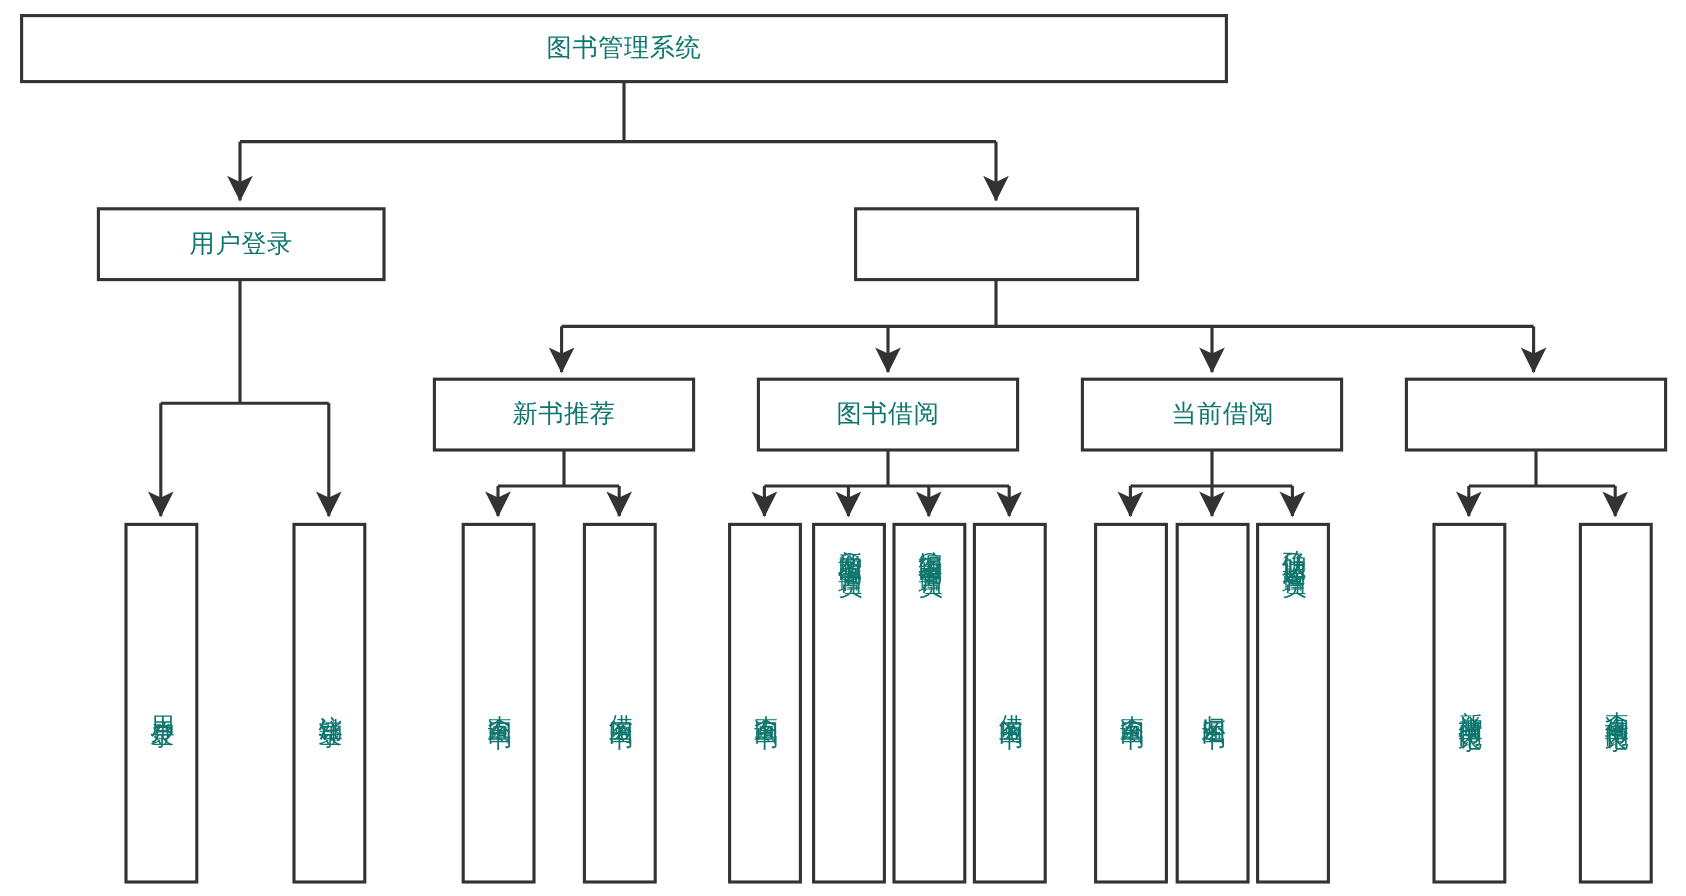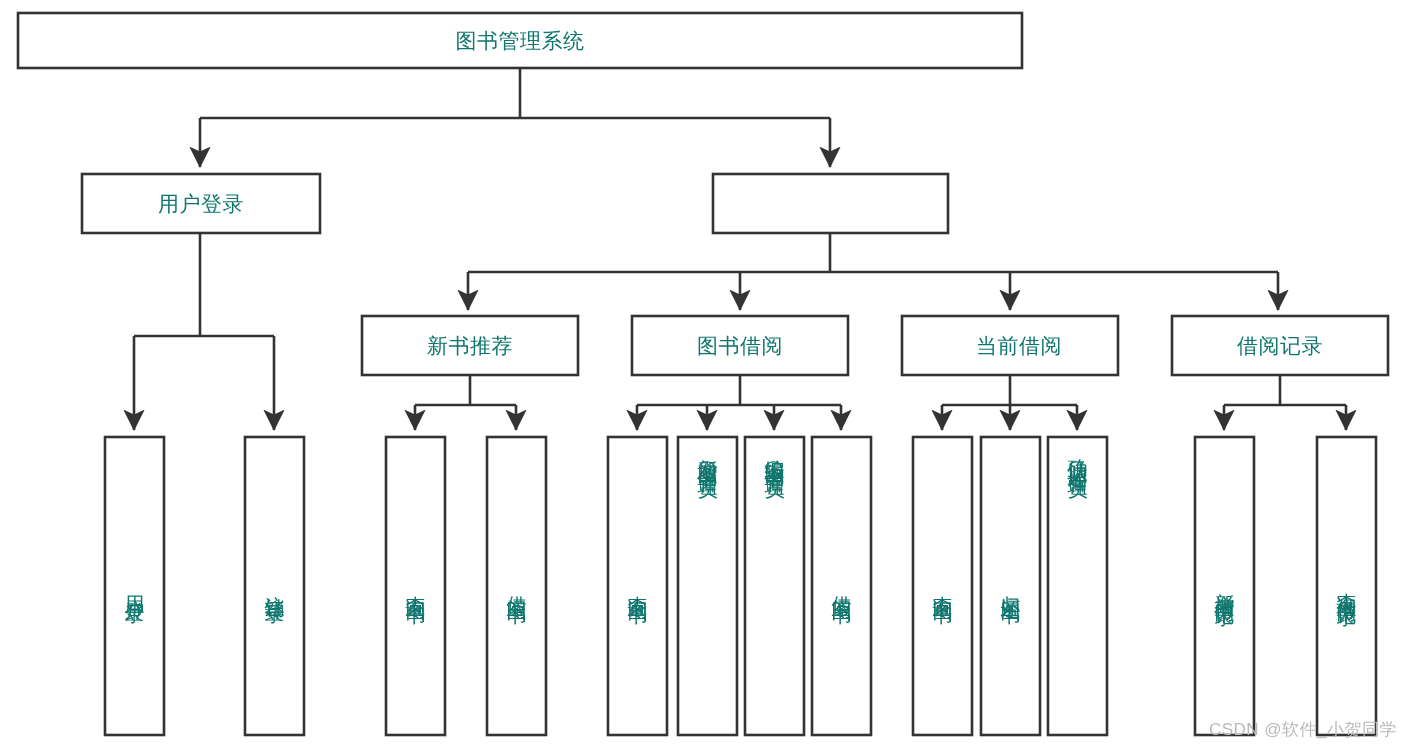--- a/index.html
+++ b/index.html
@@ -161,30 +161,28 @@
     <rect class="node-box" x="1317" y="437" width="59" height="298"></rect>
   </svg>
 
   <div class="node-label horizontal" style="left:18px; top:13px; width:1004px; height:55px;">图书管理系统</div>
 
   <div class="node-label horizontal" style="left:82px; top:174px; width:238px; height:59px;">用户登录</div>
 
   <div class="node-label horizontal" style="left:632px; top:316px; width:216px; height:59px;">图书借阅</div>
   <div class="node-label horizontal" style="left:362px; top:316px; width:216px; height:59px;">新书推荐</div>
   <div class="node-label horizontal" style="left:902px; top:316px; width:216px; height:59px;padding-left:18px;">当前借阅</div>
-  <div class="node-label horizontal" style="left:1172px; top:316px; width:216px; height:59px;">借阅记录</div>
 
   <div class="node-label vertical centered" style="left:105px; top:437px; width:59px; height:298px;">用户登录</div>
   <div class="node-label vertical centered" style="left:245px; top:437px; width:59px; height:298px;">注销登录</div>
   <div class="node-label vertical centered" style="left:386px; top:437px; width:59px; height:298px;">查询图书</div>
   <div class="node-label vertical centered" style="left:487px; top:437px; width:59px; height:298px;">借阅图书</div>
   <div class="node-label vertical centered" style="left:608px; top:437px; width:59px; height:298px;">查询图书</div>
   <div class="node-label vertical" style="left:678px; top:437px; width:59px; height:298px;">新增图书（管理员）</div>
   <div class="node-label vertical" style="left:745px; top:437px; width:59px; height:298px;">编辑图书（管理员）</div>
   <div class="node-label vertical centered" style="left:812px; top:437px; width:59px; height:298px;">借阅图书</div>
   <div class="node-label vertical centered" style="left:913px; top:437px; width:59px; height:298px;">查询图书</div>
   <div class="node-label vertical centered" style="left:981px; top:437px; width:59px; height:298px;">归还图书</div>
   <div class="node-label vertical" style="left:1048px; top:437px; width:59px; height:298px;">确认归还（管理员）</div>
   <div class="node-label vertical centered" style="left:1195px; top:437px; width:59px; height:298px;">新增借阅记录</div>
   <div class="node-label vertical centered" style="left:1317px; top:437px; width:59px; height:298px;">查询借阅记录</div>
 
-  <div id="watermark">CSDN @软件_小贺同学</div>
 </div>
 
 </body></html>

